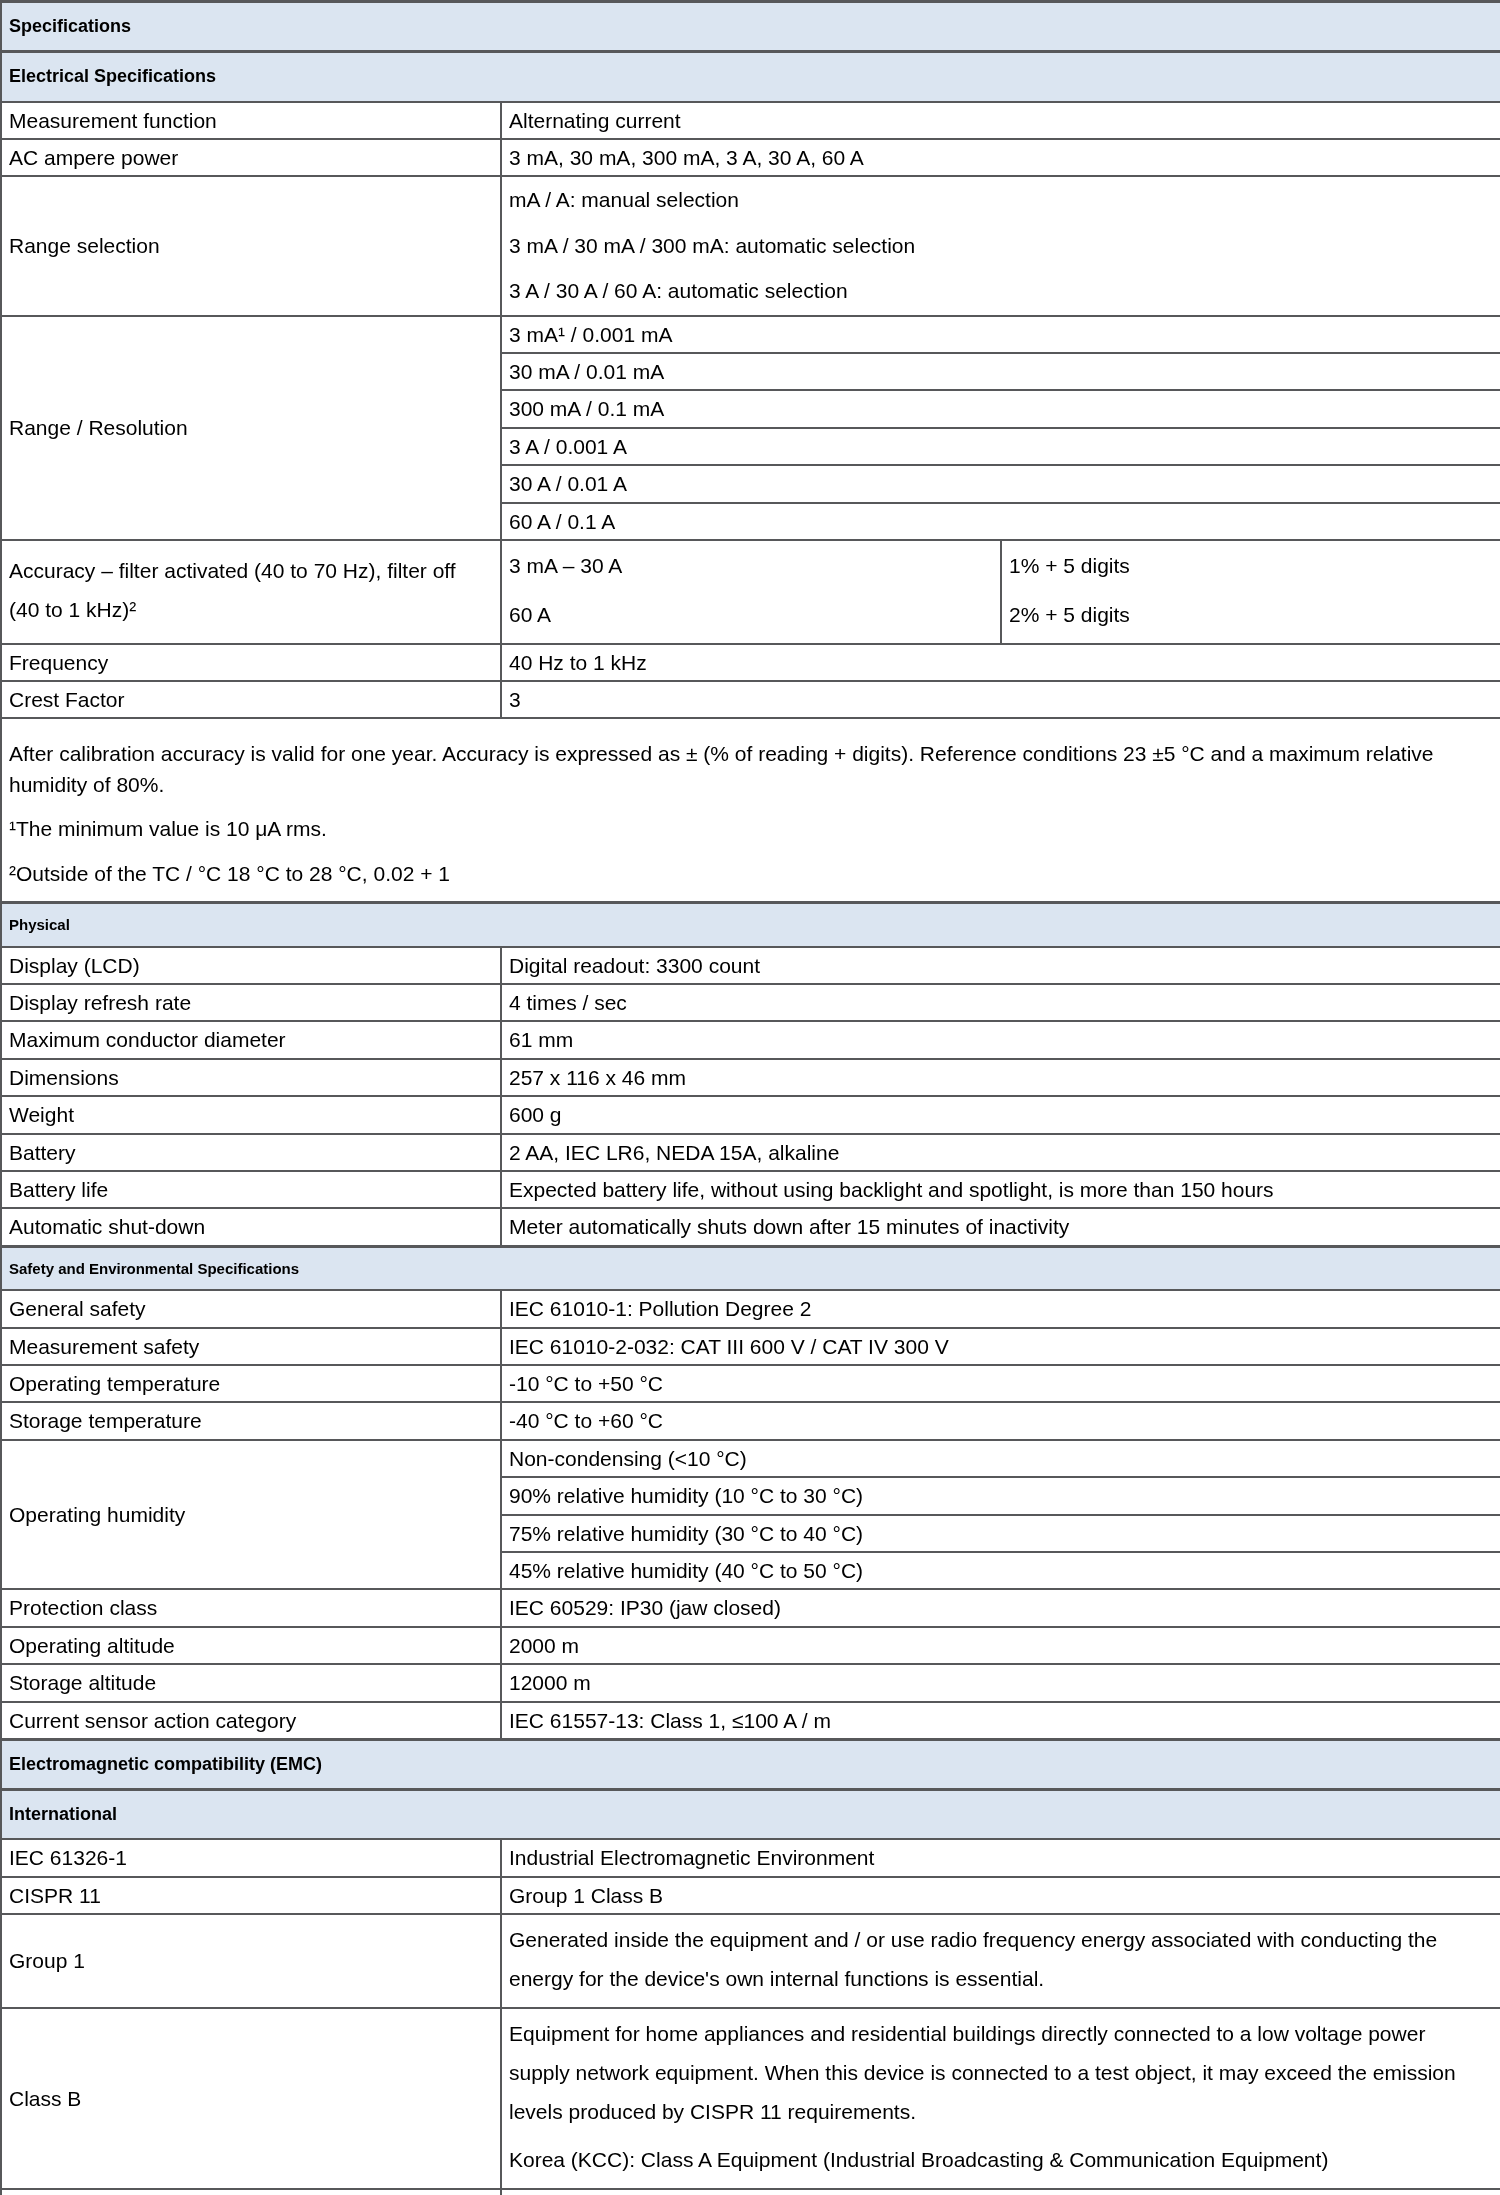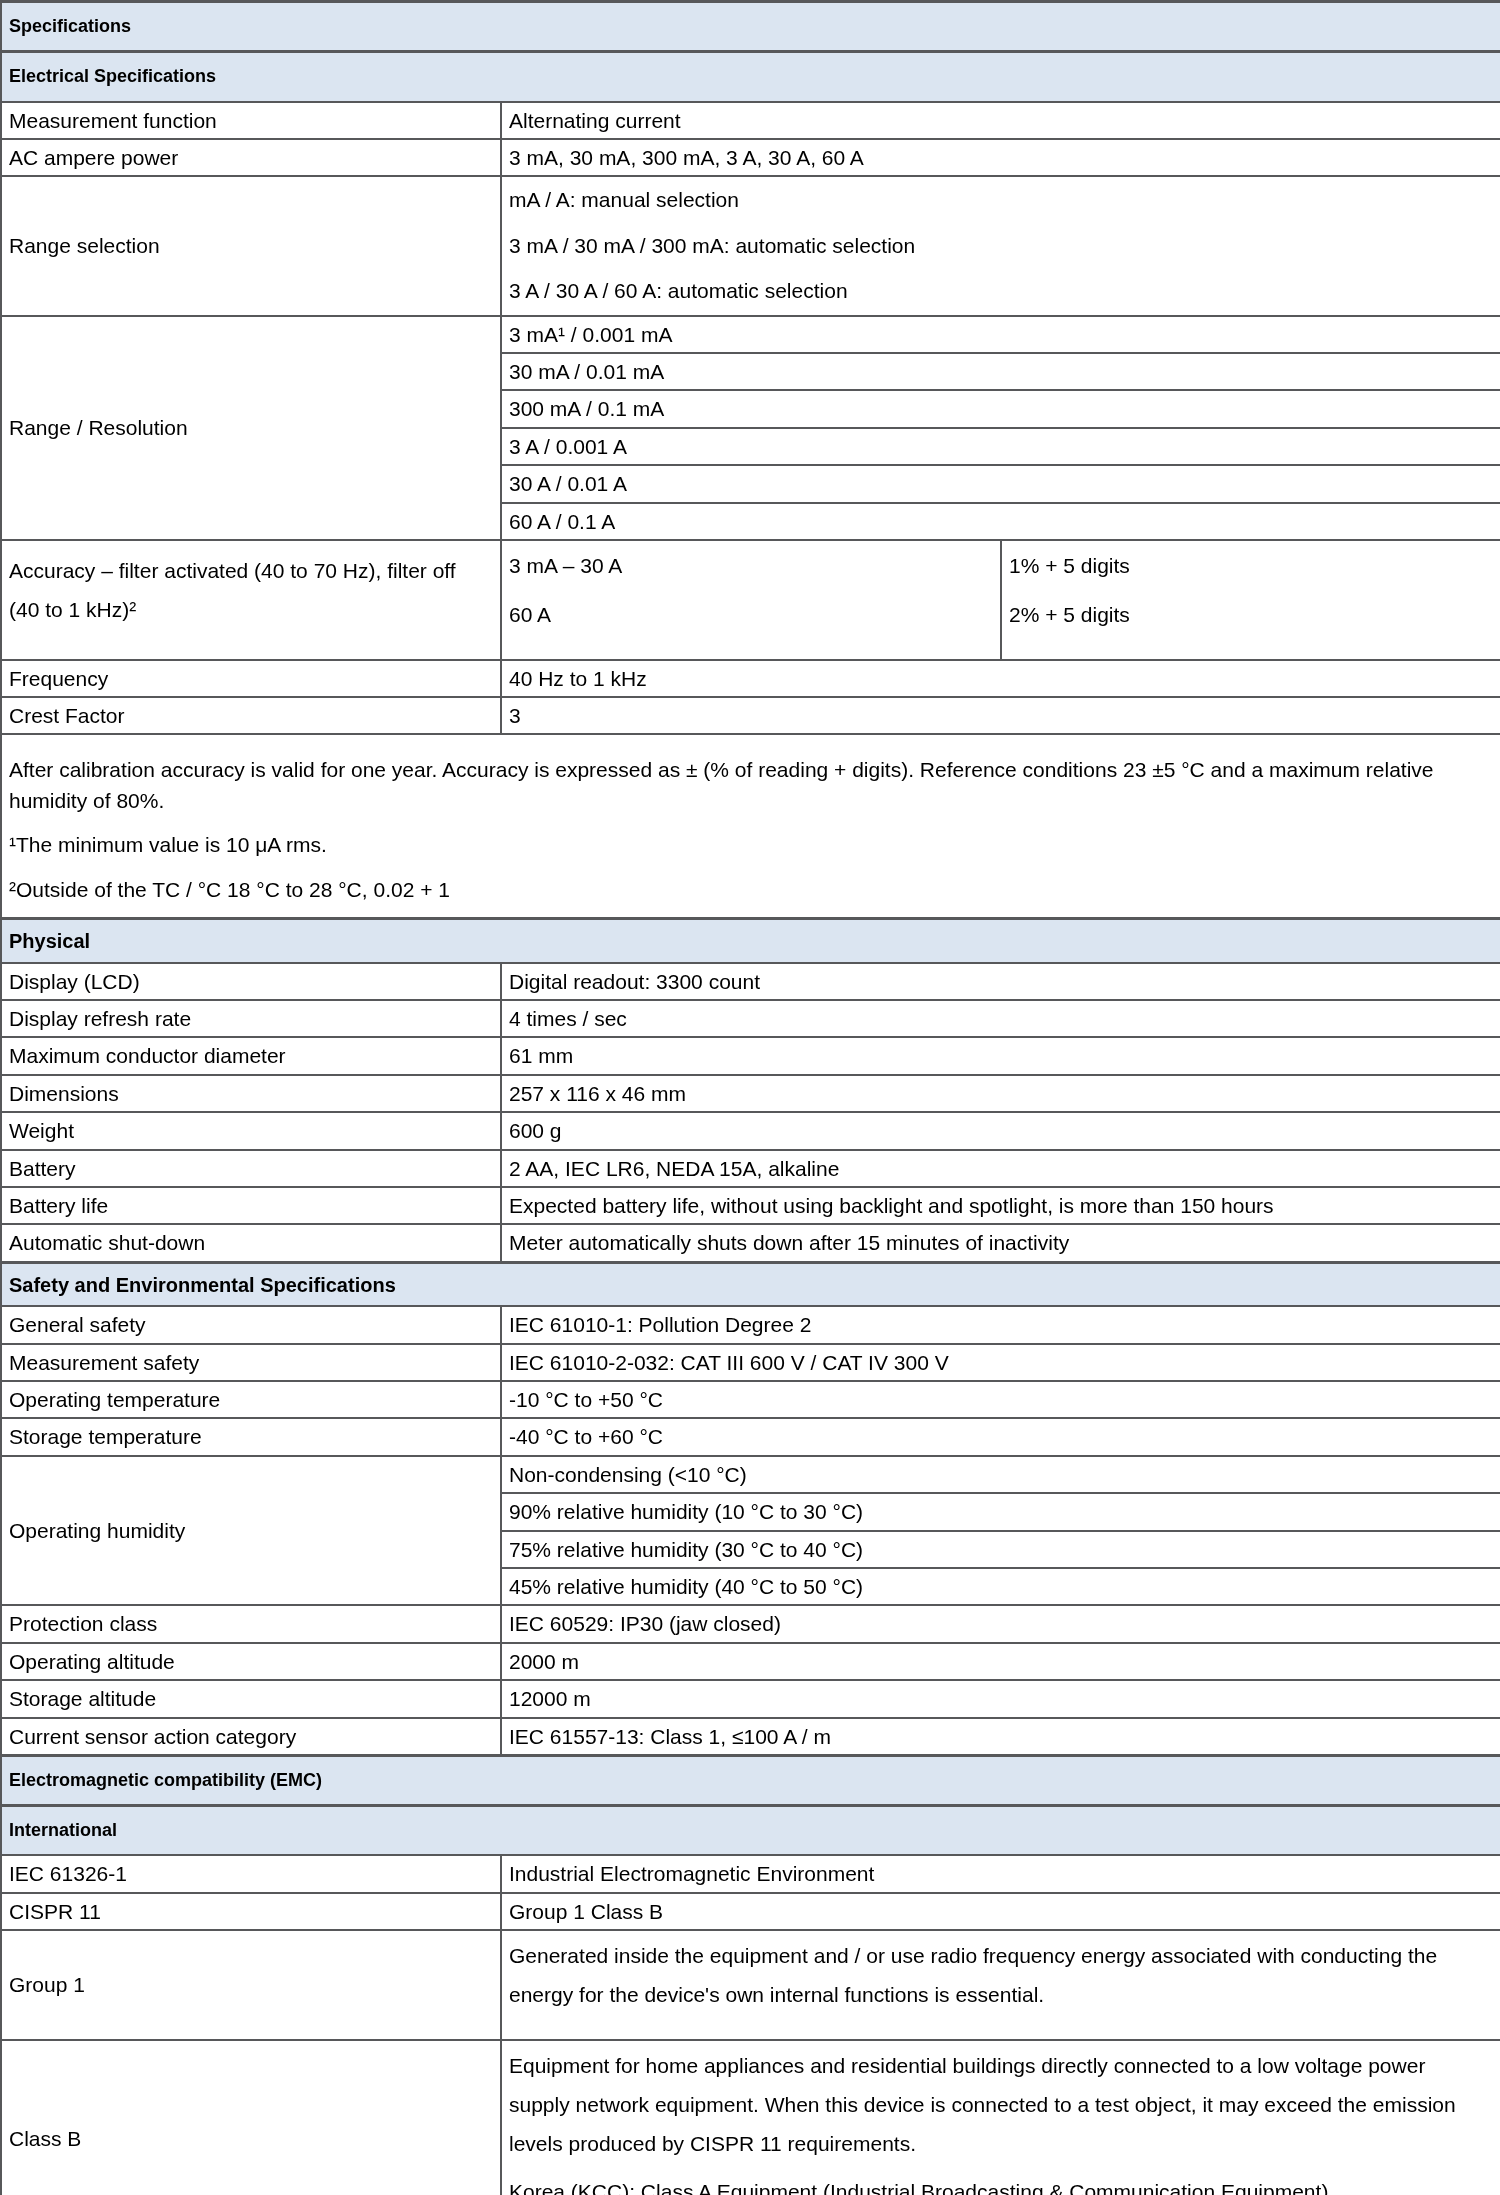--- a/index.html
+++ b/index.html
@@ -26,32 +26,32 @@
     word-wrap: break-word;
   }
   
   tr.hdr th {
     background: #dbe5f1;
     font-weight: bold;
     border-top-width: 3px;
     border-bottom-width: 2px;
   }
   tr.hdr-lg th { height: 50px; font-size: 18px; }
-  tr.hdr-md th { height: 44px; font-size: 20px; }
+  tr.hdr-md th { height: 44px; font-size: 15px; }
   
   tr.data td { height: 37px; }
   
   td.paras p { margin: 0 0 15px 0; line-height: 1.45; }
   td.paras p:last-child { margin-bottom: 0; }
   td.paras { padding-top: 8px; padding-bottom: 8px; }
   
   td.loose { line-height: 1.85; }
   td.loose p { margin: 0 0 10px 0; line-height: 1.85; }
   td.loose p:last-child { margin-bottom: 0; }
-  td.loose { padding-top: 6px; padding-bottom: 24px; }
+  td.loose { padding-top: 6px; padding-bottom: 8px; }
   
   td.notes { padding-top: 20px; padding-bottom: 12px; }
   td.notes p { margin: 0 0 14px 0; line-height: 1.45; }
   td.notes p:last-child { margin-bottom: 0; }
 </style>
 </head>
 <body>
 
 <table class="spec">
   <colgroup>

